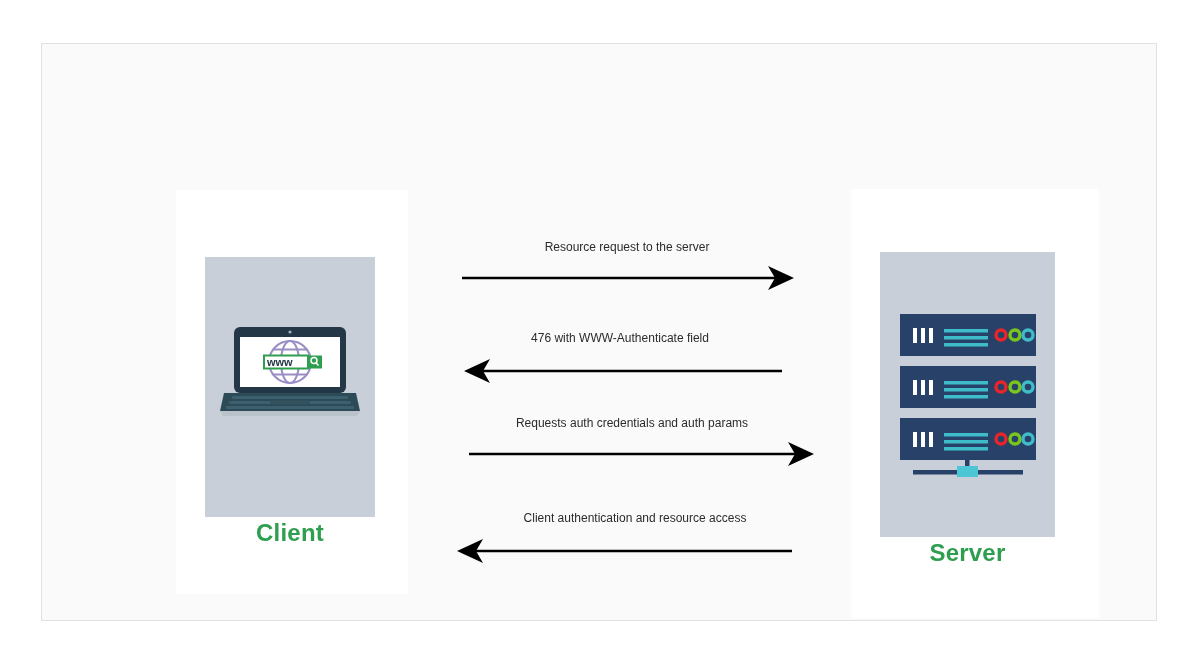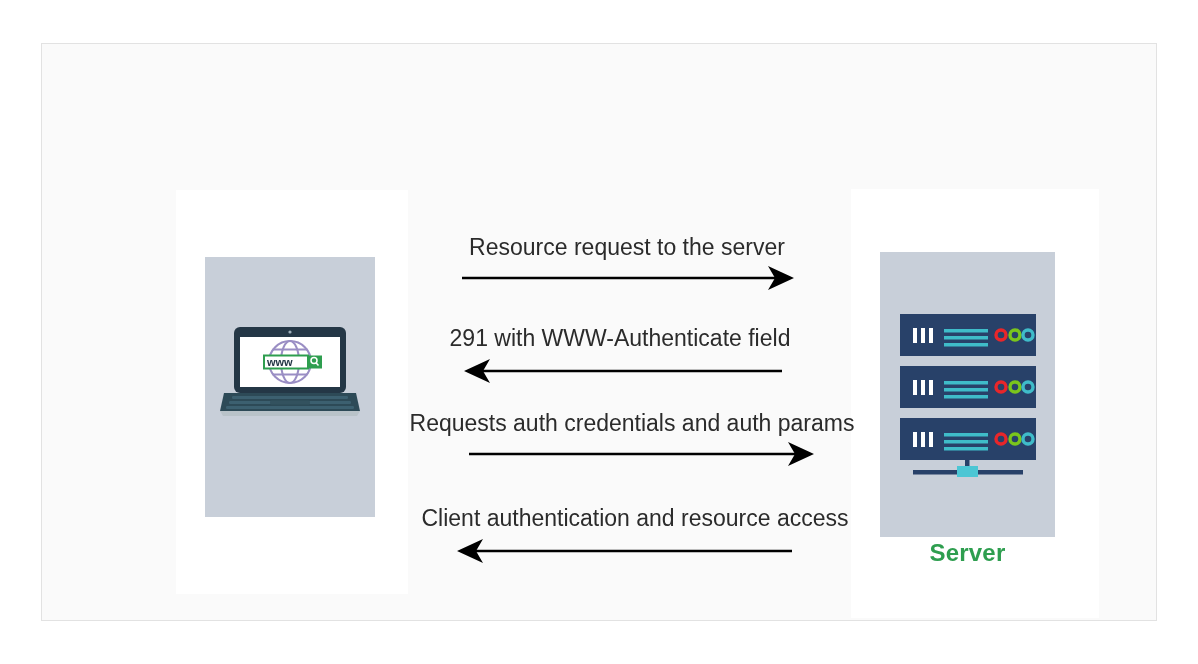--- a/index.html
+++ b/index.html
@@ -65,21 +65,21 @@
   #server-rack { position: absolute; left: 858px; top: 270px; width: 136px; height: 165px; }
 
   
   .message { position: absolute; }
   .message-label {
     position: absolute;
     left: 0;
     top: 0;
     width: 100%;
     text-align: center;
-    font-size: 23px;
+    font-size: 12px;
     color: #2b2b2b;
     white-space: nowrap;
     line-height: 22px;
   }
   .message-arrow {
     position: absolute;
     left: 0;
     top: 24px;
     width: 100%;
     height: 26px;
@@ -128,20 +128,21 @@
       <path d="M4 66 H136 L140 84 H0 Z" fill="#2d4a57"></path>
       <g fill="#3c6070">
         <rect x="12" y="69" width="116" height="3" rx="1.2"></rect>
         <rect x="9" y="74" width="122" height="3" rx="1.2"></rect>
         <rect x="6" y="79" width="128" height="3" rx="1.2"></rect>
       </g>
       <rect x="50" y="73.5" width="40" height="4" rx="1.5" fill="#33525f"></rect>
       <path d="M0 84 H140 L137 89 H3 Z" fill="#b9c3c9"></path>
     </svg>
 
+    <div class="node-label" id="client-label">Client</div>
 
     <div class="node-card" id="server-card"></div>
 
     <div class="node-figure" id="server-figure"></div>
 
     <svg id="server-rack" viewBox="0 0 136 165">
 
       <g>
         <rect x="0" y="0" width="136" height="42" fill="#284169"></rect>
         <g fill="#ffffff">
@@ -204,21 +205,21 @@
 
     <div class="message" id="msg-1">
       <div class="message-label">Resource request to the server</div>
       <svg class="message-arrow" viewBox="0 0 370 26" preserveAspectRatio="none">
         <line x1="20" y1="18" x2="340" y2="18" stroke="#000000" stroke-width="2.4"></line>
         <path d="M326 6 L352 18 L326 30 L333 18 Z" fill="#000000"></path>
       </svg>
     </div>
 
     <div class="message" id="msg-2">
-      <div class="message-label">291 with WWW-Authenticate field</div>
+      <div class="message-label">476 with WWW-Authenticate field</div>
       <svg class="message-arrow" viewBox="0 0 364 26" preserveAspectRatio="none">
         <line x1="38" y1="20" x2="344" y2="20" stroke="#000000" stroke-width="2.4"></line>
         <path d="M52 8 L26 20 L52 32 L45 20 Z" fill="#000000"></path>
       </svg>
     </div>
 
     <div class="message" id="msg-3">
       <div class="message-label">Requests auth credentials and auth params</div>
       <svg class="message-arrow" viewBox="0 0 450 26" preserveAspectRatio="none">
         <line x1="62" y1="18" x2="395" y2="18" stroke="#000000" stroke-width="2.4"></line>

